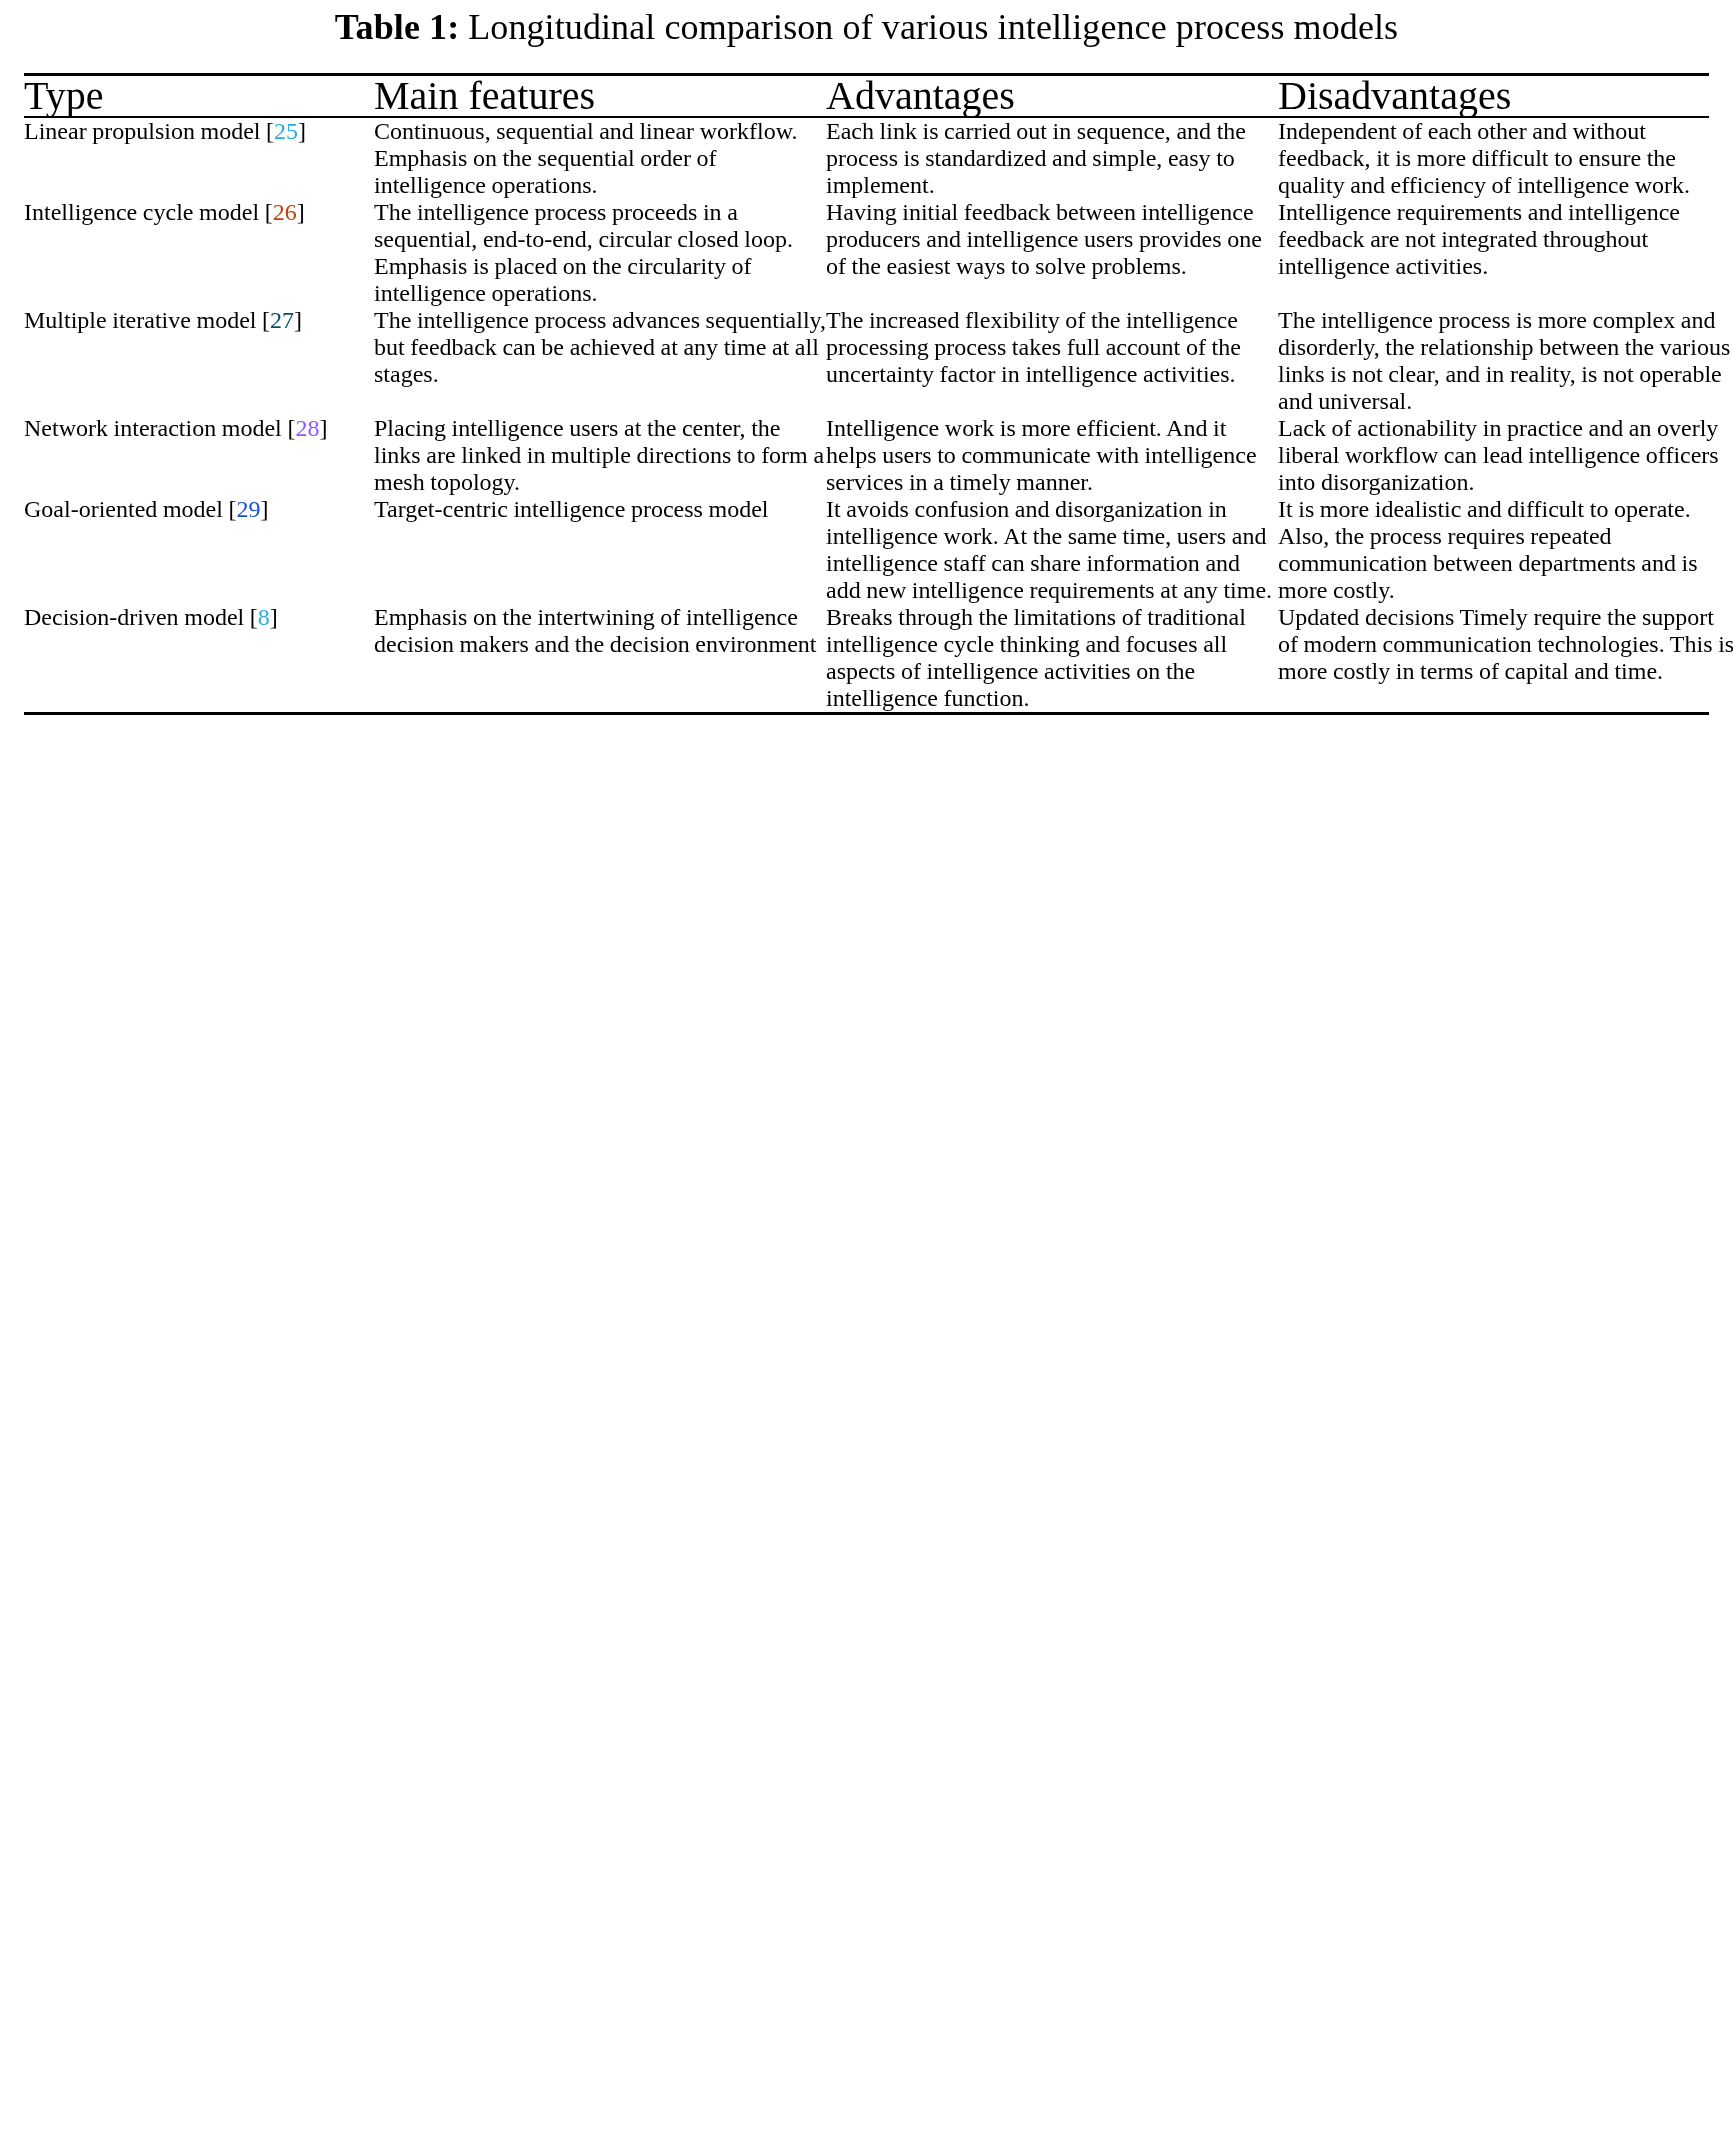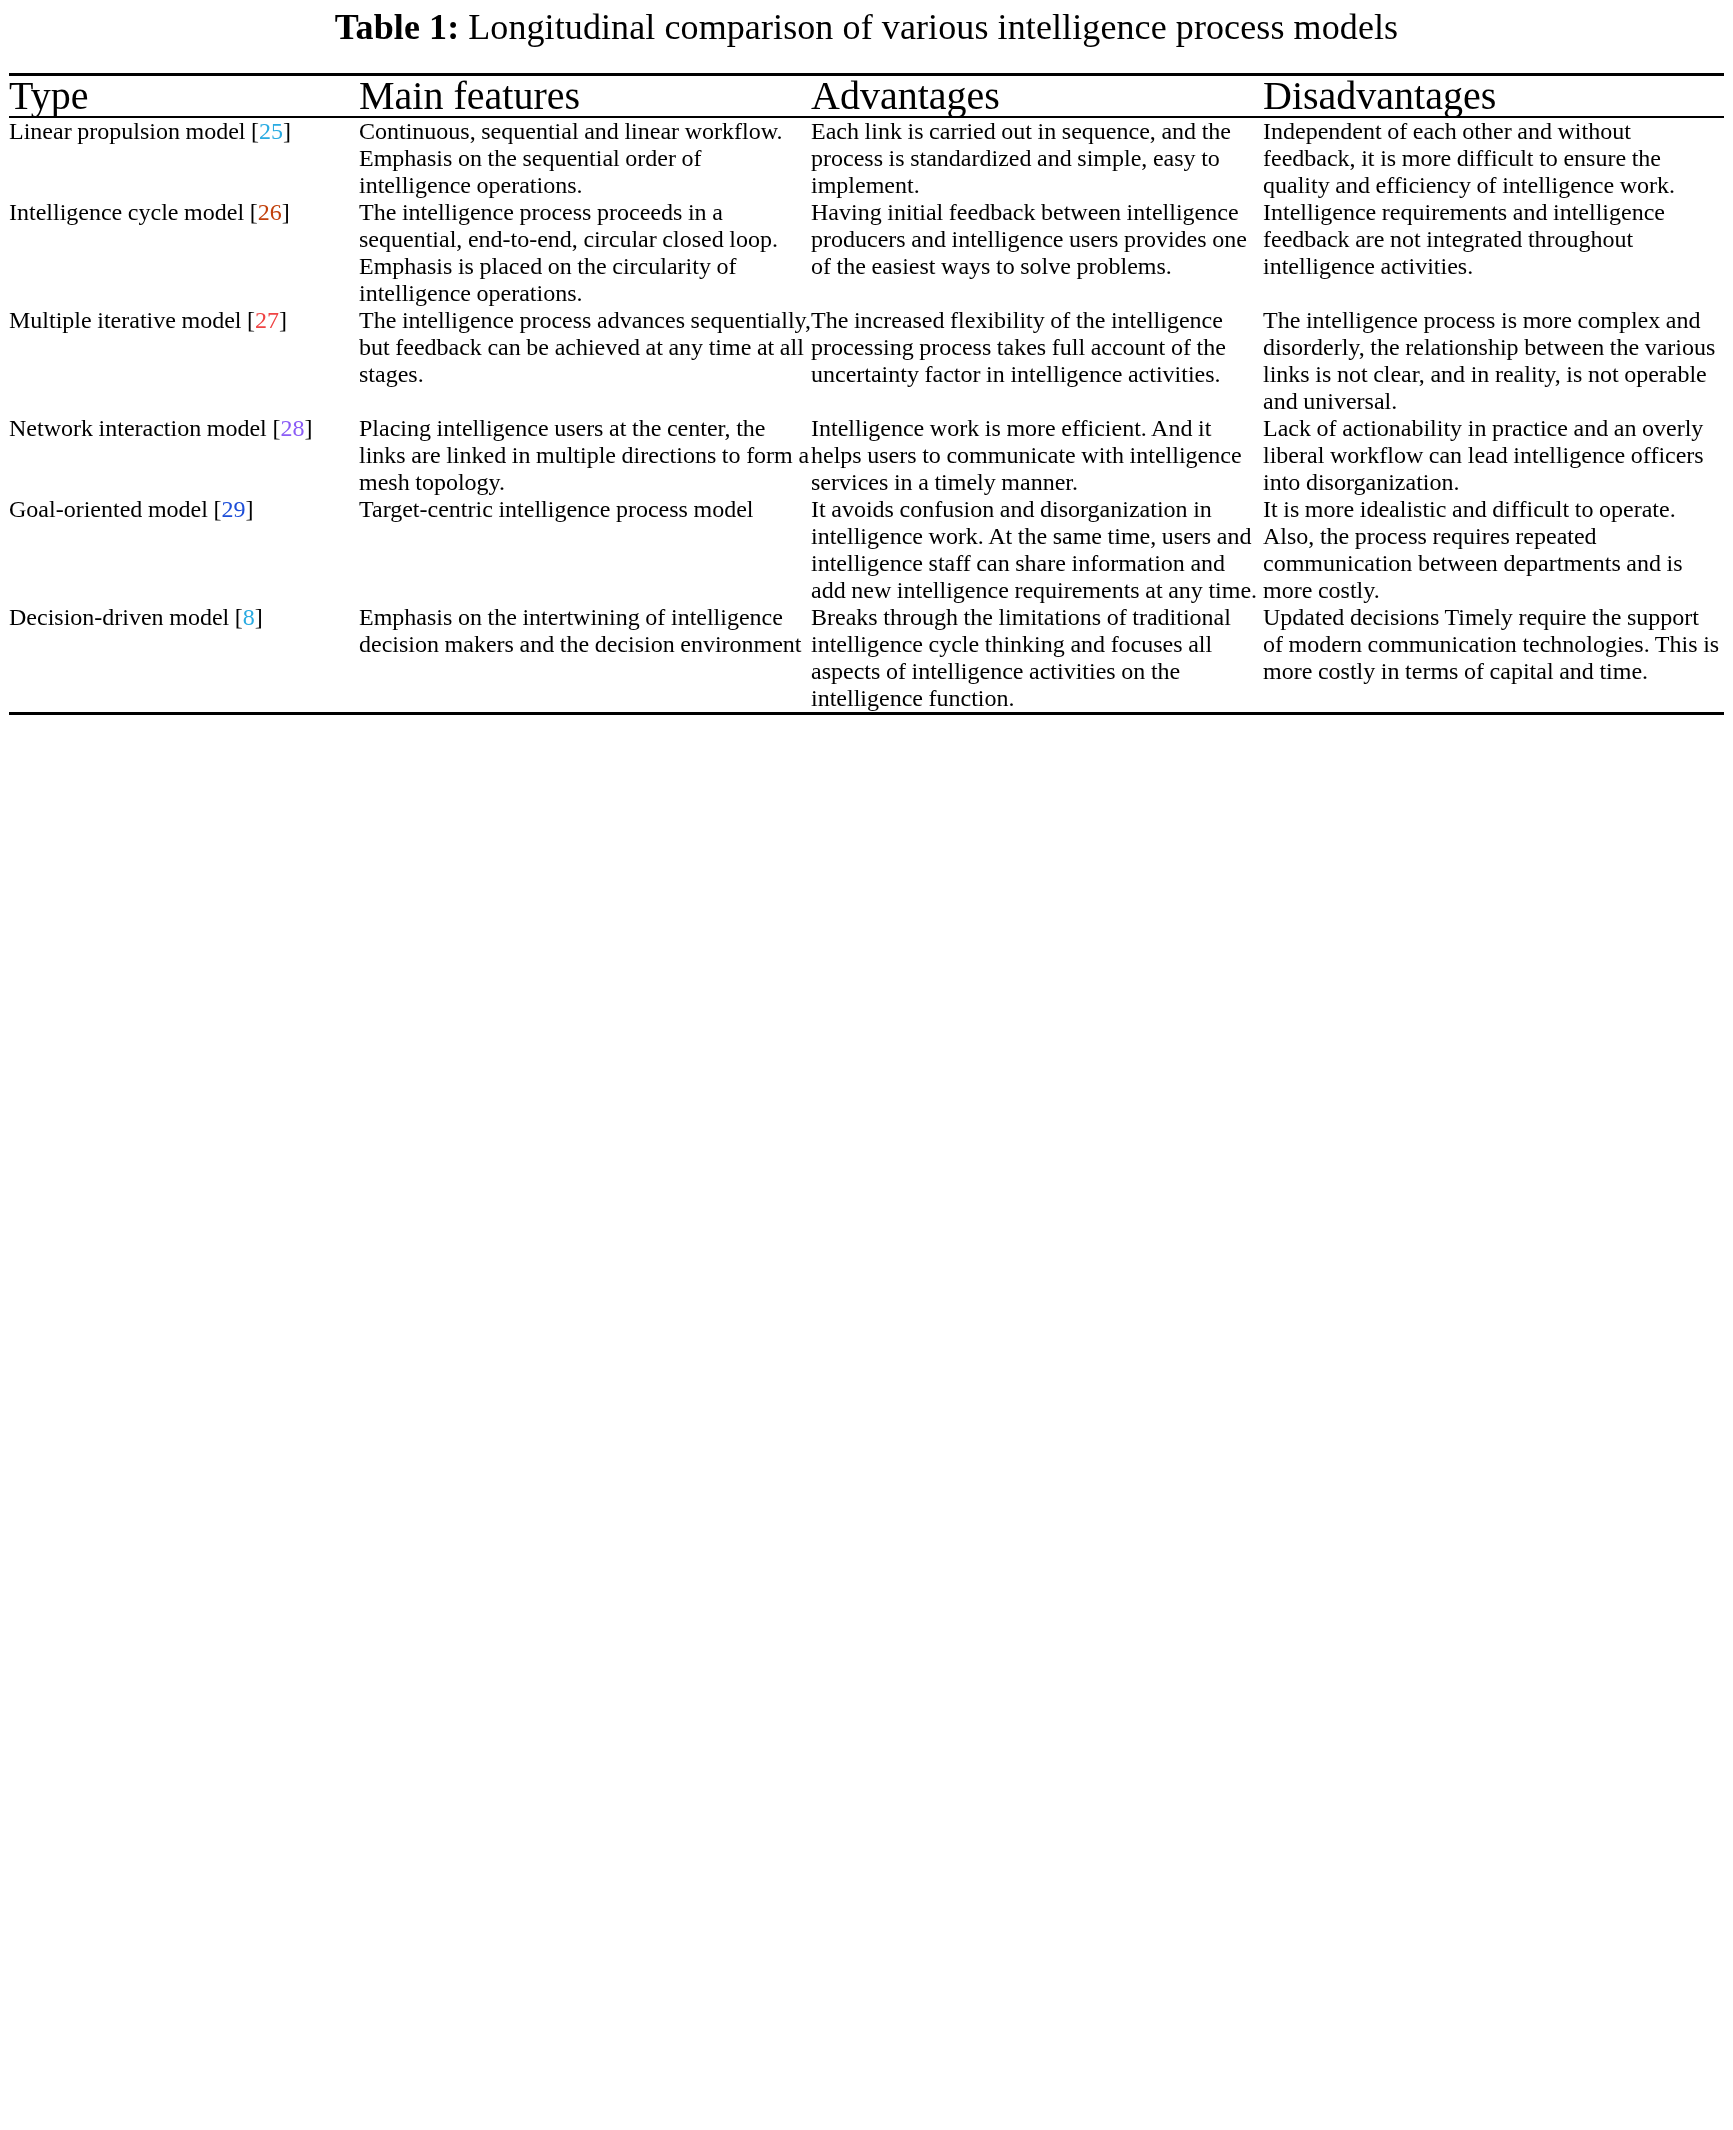--- a/index.html
+++ b/index.html
@@ -12,21 +12,21 @@
     height: 2131px;
     font-family: "Liberation Serif", "DejaVu Serif", serif;
     color: #000000;
     overflow: hidden;
   }
   .page {
     position: relative;
     width: 1733px;
     height: 2131px;
     box-sizing: border-box;
-    padding: 0 9px;
+    padding: 0 24px;
   }
   .table-caption {
     text-align: center;
     font-size: 36px;
     line-height: 1.25;
     padding-top: 5.3px;
     padding-bottom: 10.6px;
     white-space: nowrap;
     letter-spacing: 0.1px;
   }
@@ -141,21 +141,21 @@
             <span class="cell-text">The intelligence process proceeds in a sequential, end-to-end, circular closed loop. Emphasis is placed on the circularity of intelligence operations.</span>
           </td>
           <td>
             <span class="cell-text">Having initial feedback between intelligence producers and intelligence users provides one of the easiest ways to solve problems.</span>
           </td>
           <td>
             <span class="cell-text">Intelligence requirements and intelligence feedback are not integrated throughout intelligence activities.</span>
           </td>
         </tr>
         <tr>
-          <td><span>Multiple iterative model </span><span>[</span><span class="cite" style="color: #ef4444;">27</span><span>]</span></td>
+          <td><span>Multiple iterative model </span><span>[</span><span class="cite" style="color: #0c4a6e;">27</span><span>]</span></td>
           <td>
             <span class="cell-text">The intelligence process advances sequentially, but feedback can be achieved at any time at all stages.</span>
           </td>
           <td>
             <span class="cell-text">The increased flexibility of the intelligence processing process takes full account of the uncertainty factor in intelligence activities.</span>
           </td>
           <td>
             <span class="cell-text">The intelligence process is more complex and disorderly, the relationship between the various links is not clear, and in reality, is not operable and universal.</span>
           </td>
         </tr>

